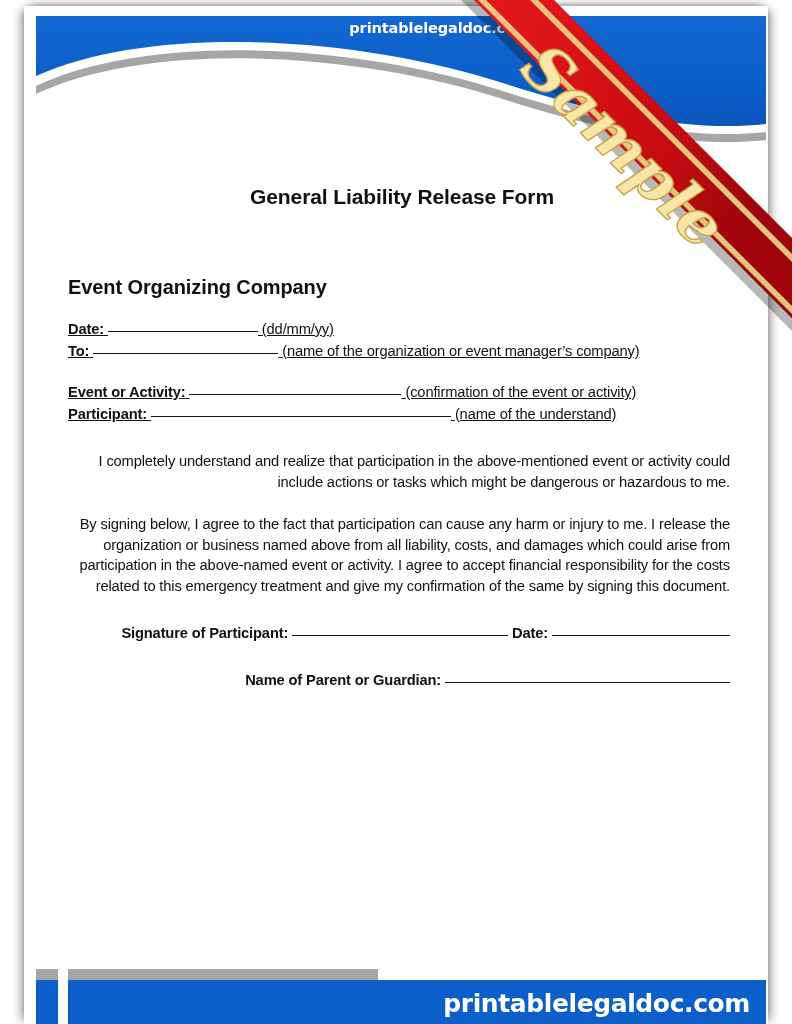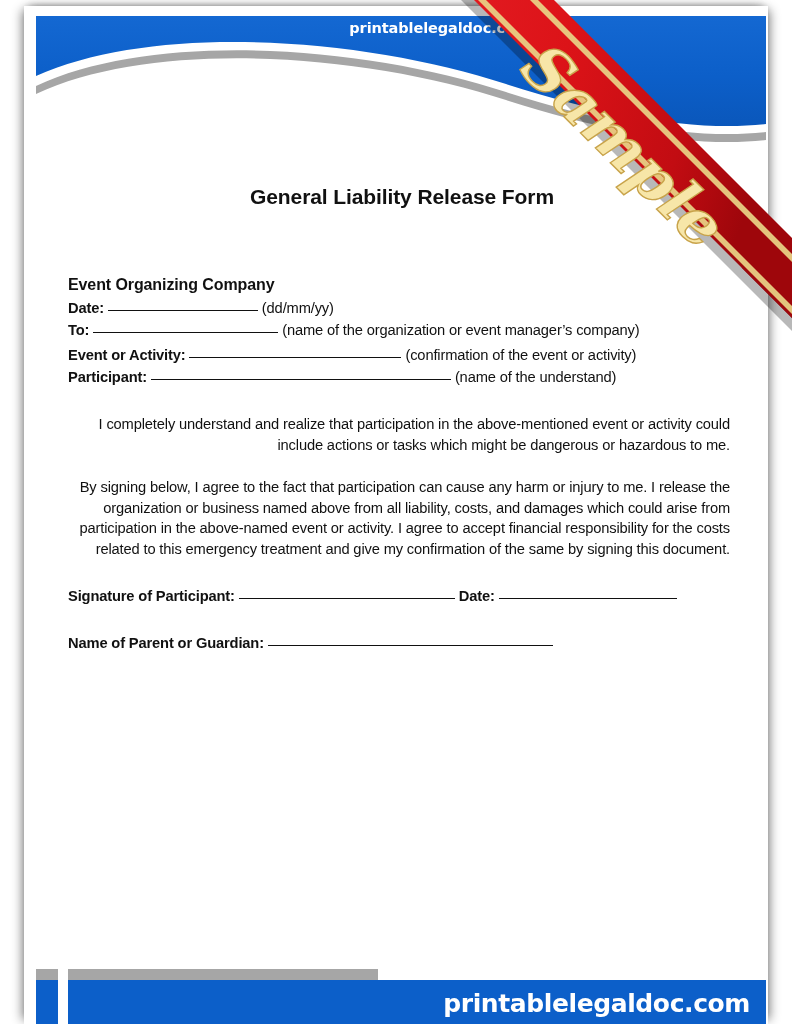--- a/index.html
+++ b/index.html
@@ -95,27 +95,27 @@
     font-size: 21px;
     font-weight: bold;
     text-align: center;
     color: #111;
     margin: 0;
     padding-left: 6px;
     letter-spacing: -0.1px;
   }
 
   .section-heading {
-    font-size: 16px;
+    font-size: 20px;
     font-weight: bold;
     margin-top: 67px;
     letter-spacing: -0.1px;
   }
 
-  .field-block { margin-top: 4px; }
+  .field-block { margin-top: 20px; text-decoration: underline; }
   .field-row {
     font-size: 14.7px;
     line-height: 21.5px;
     white-space: nowrap;
     letter-spacing: -0.15px;
   }
   .field-label { font-weight: bold; }
   .rule {
     display: inline-block;
     border-bottom: 1.4px solid #111;
@@ -126,21 +126,21 @@
 
   .para {
     font-size: 14.7px;
     line-height: 20.5px;
     margin-top: 22px;
     letter-spacing: -0.15px;
     text-align: right;
   }
   .para.first { margin-top: 26px; }
 
-  .sig-block { margin-top: 27px; }
+  .sig-block { margin-top: 27px; text-align: right; }
   .sig-row {
     font-size: 14.7px;
     line-height: 21px;
     font-weight: bold;
     white-space: nowrap;
     margin-top: 26px;
     letter-spacing: -0.15px;
   }
   .sig-row.first { margin-top: 0; }
 

